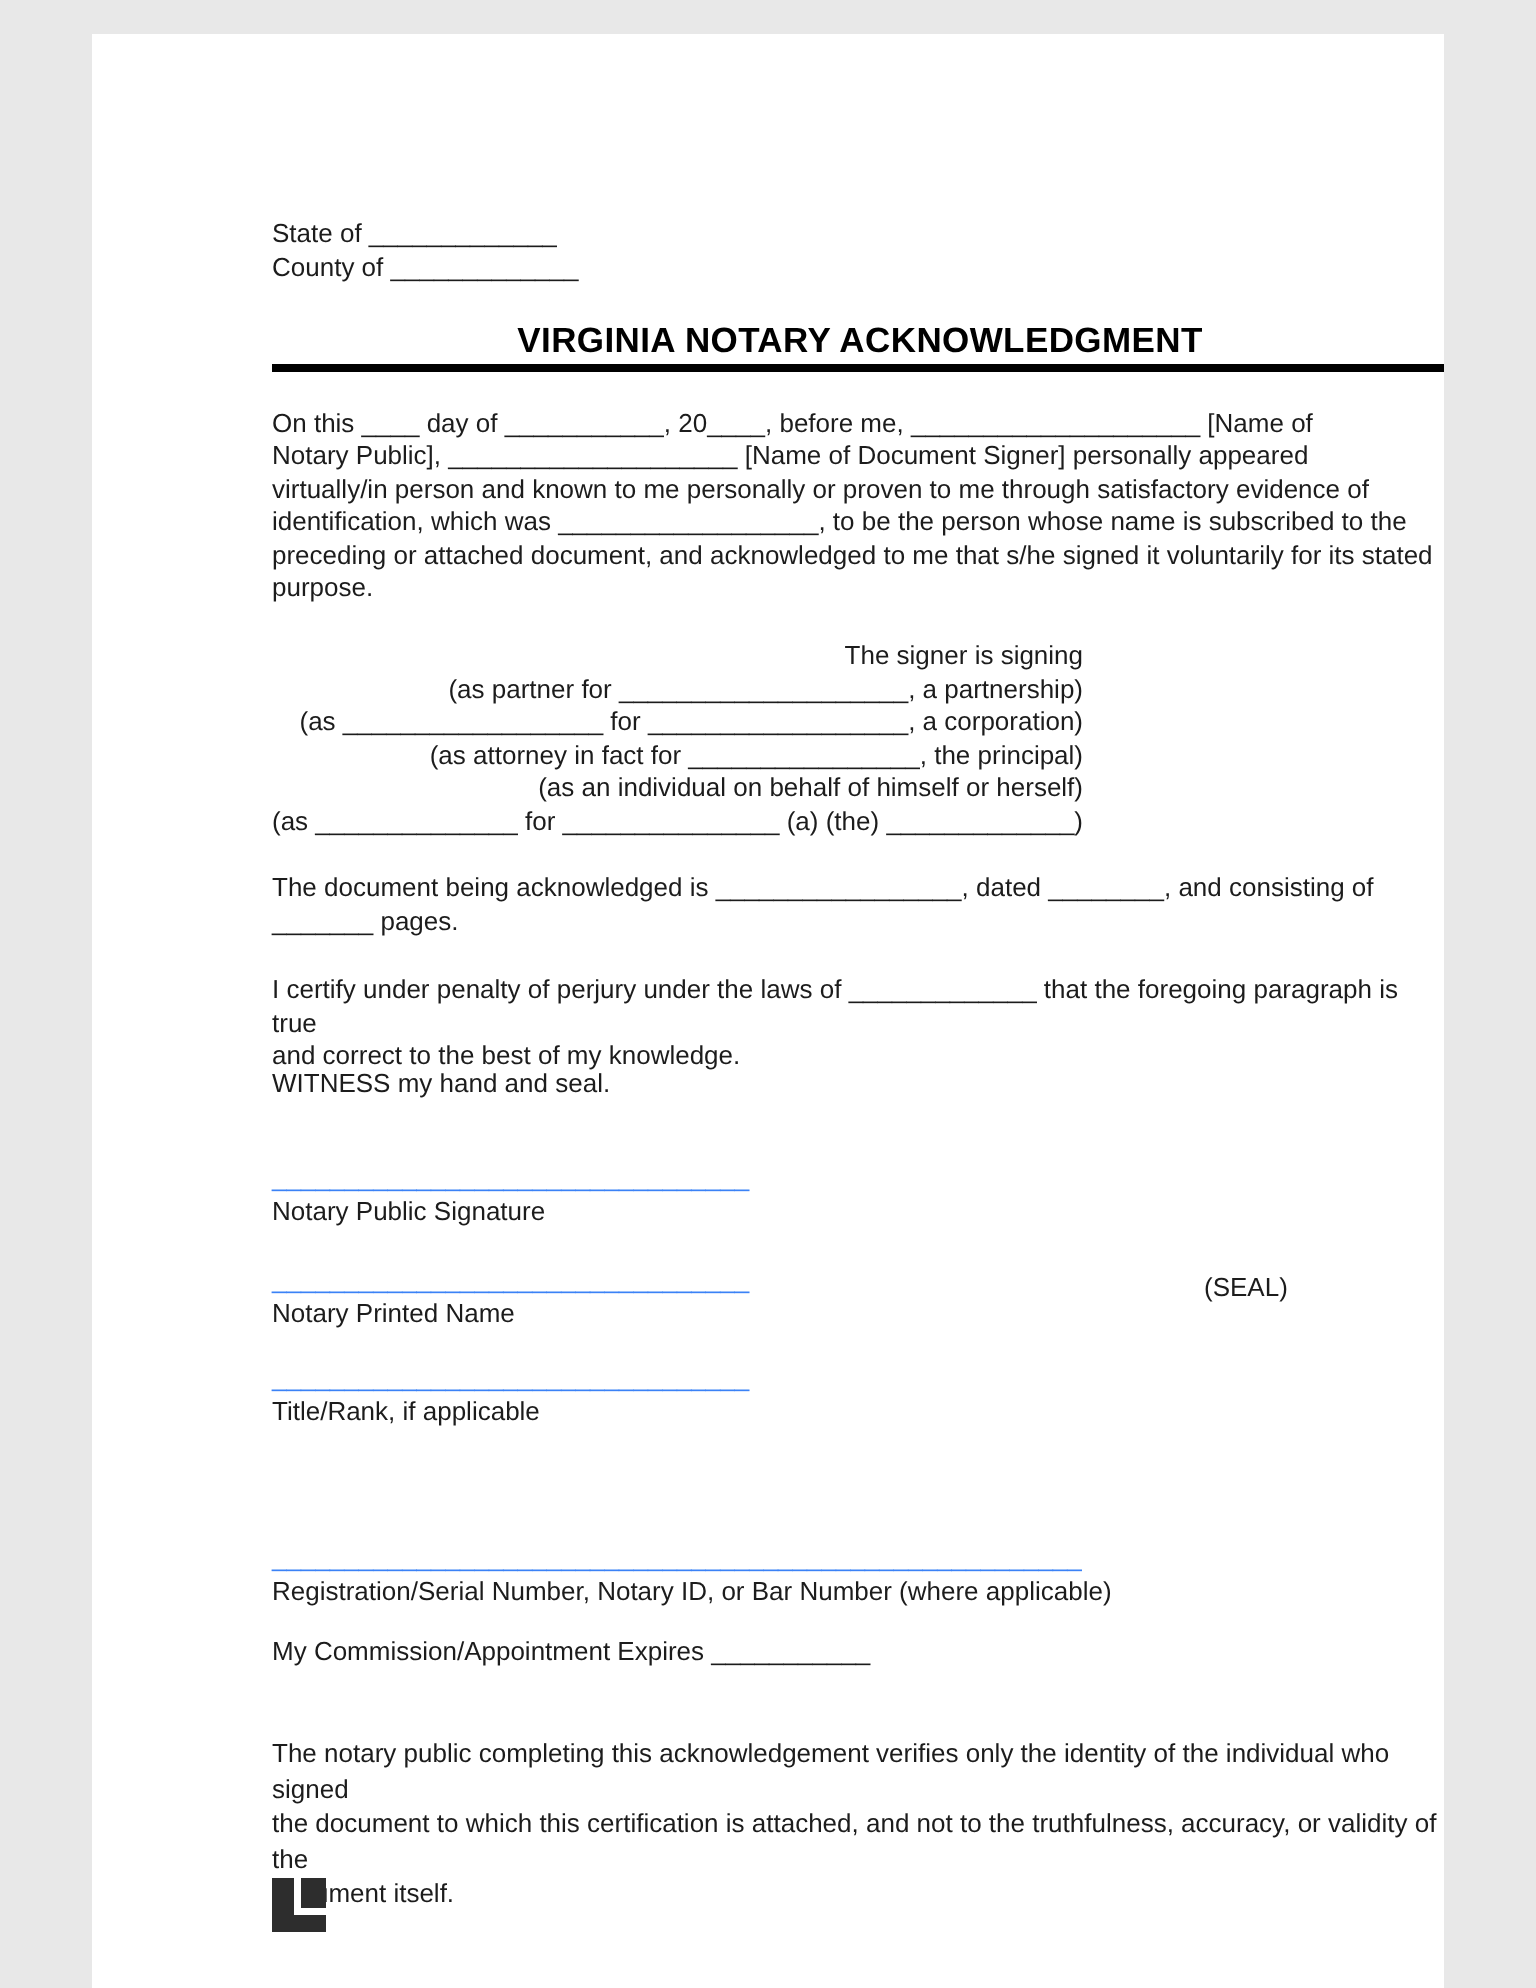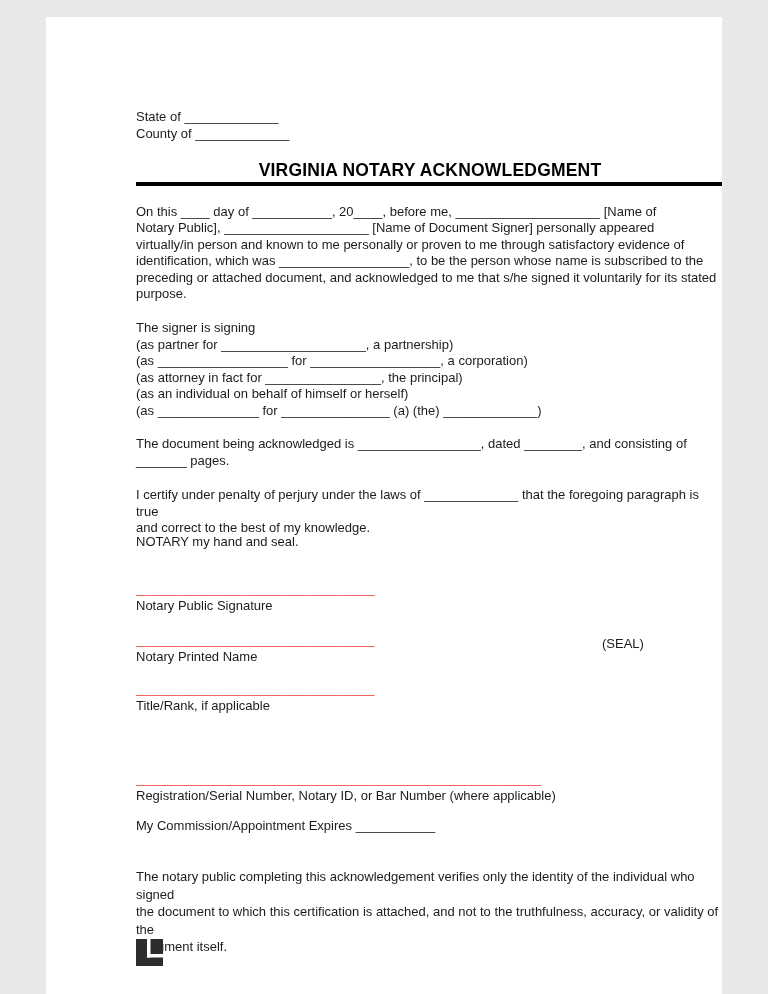--- a/index.html
+++ b/index.html
@@ -27,21 +27,21 @@
     color: #000000;
     letter-spacing: 0.2px;
   }
   .title-rule {
     top: 165px;
     width: 588px;
     height: 4px;
     background: #000000;
   }
   .sig-block { font-size: 13px; line-height: 17px; }
-  .sig-line { color: #ef4444; }
+  .sig-line { color: #3b82f6; }
   .seal { top: 619px; left: 556px; font-size: 13px; }
   .disclaimer { top: 851px; font-size: 13px; line-height: 17.5px; }
   .logo-box { top: 922px; width: 27px; height: 27px; }
 </style>
 </head>
 <body>
 
 <div class="page">
 
   <div class="abs header-text preline" style="top:91px;">State of _____________
@@ -51,34 +51,34 @@
 
   <div class="abs title-rule"></div>
 
   <div class="abs intro-text preline" style="top:187px;">On this ____ day of ___________, 20____, before me, ____________________ [Name of
 Notary Public], ____________________ [Name of Document Signer] personally appeared
 virtually/in person and known to me personally or proven to me through satisfactory evidence of
 identification, which was __________________, to be the person whose name is subscribed to the
 preceding or attached document, and acknowledged to me that s/he signed it voluntarily for its stated
 purpose.</div>
 
-  <div class="abs body-text preline" style="top:303px;">The signer is signing
+  <div class="abs body-text preline" style="top:303px;text-align:right;">The signer is signing
 (as partner for ____________________, a partnership)
 (as __________________ for __________________, a corporation)
 (as attorney in fact for ________________, the principal)
 (as an individual on behalf of himself or herself)
 (as ______________ for _______________ (a) (the) _____________)</div>
 
   <div class="abs body-text preline" style="top:470px;">I certify under penalty of perjury under the laws of _____________ that the foregoing paragraph is true
 and correct to the best of my knowledge.</div>
 
   <div class="abs body-text preline" style="top:419px;">The document being acknowledged is _________________, dated ________, and consisting of
 _______ pages.</div>
 
-  <div class="abs body-text" style="top:517px;">NOTARY my hand and seal.</div>
+  <div class="abs body-text" style="top:517px;">WITNESS my hand and seal.</div>
 
   <div class="abs sig-block" style="top:563px;">
     <div class="sig-line">_________________________________</div>
     <div>Notary Public Signature</div>
   </div>
 
   <div class="abs sig-block" style="top:614px;">
     <div class="sig-line">_________________________________</div>
     <div>Notary Printed Name</div>
   </div>

